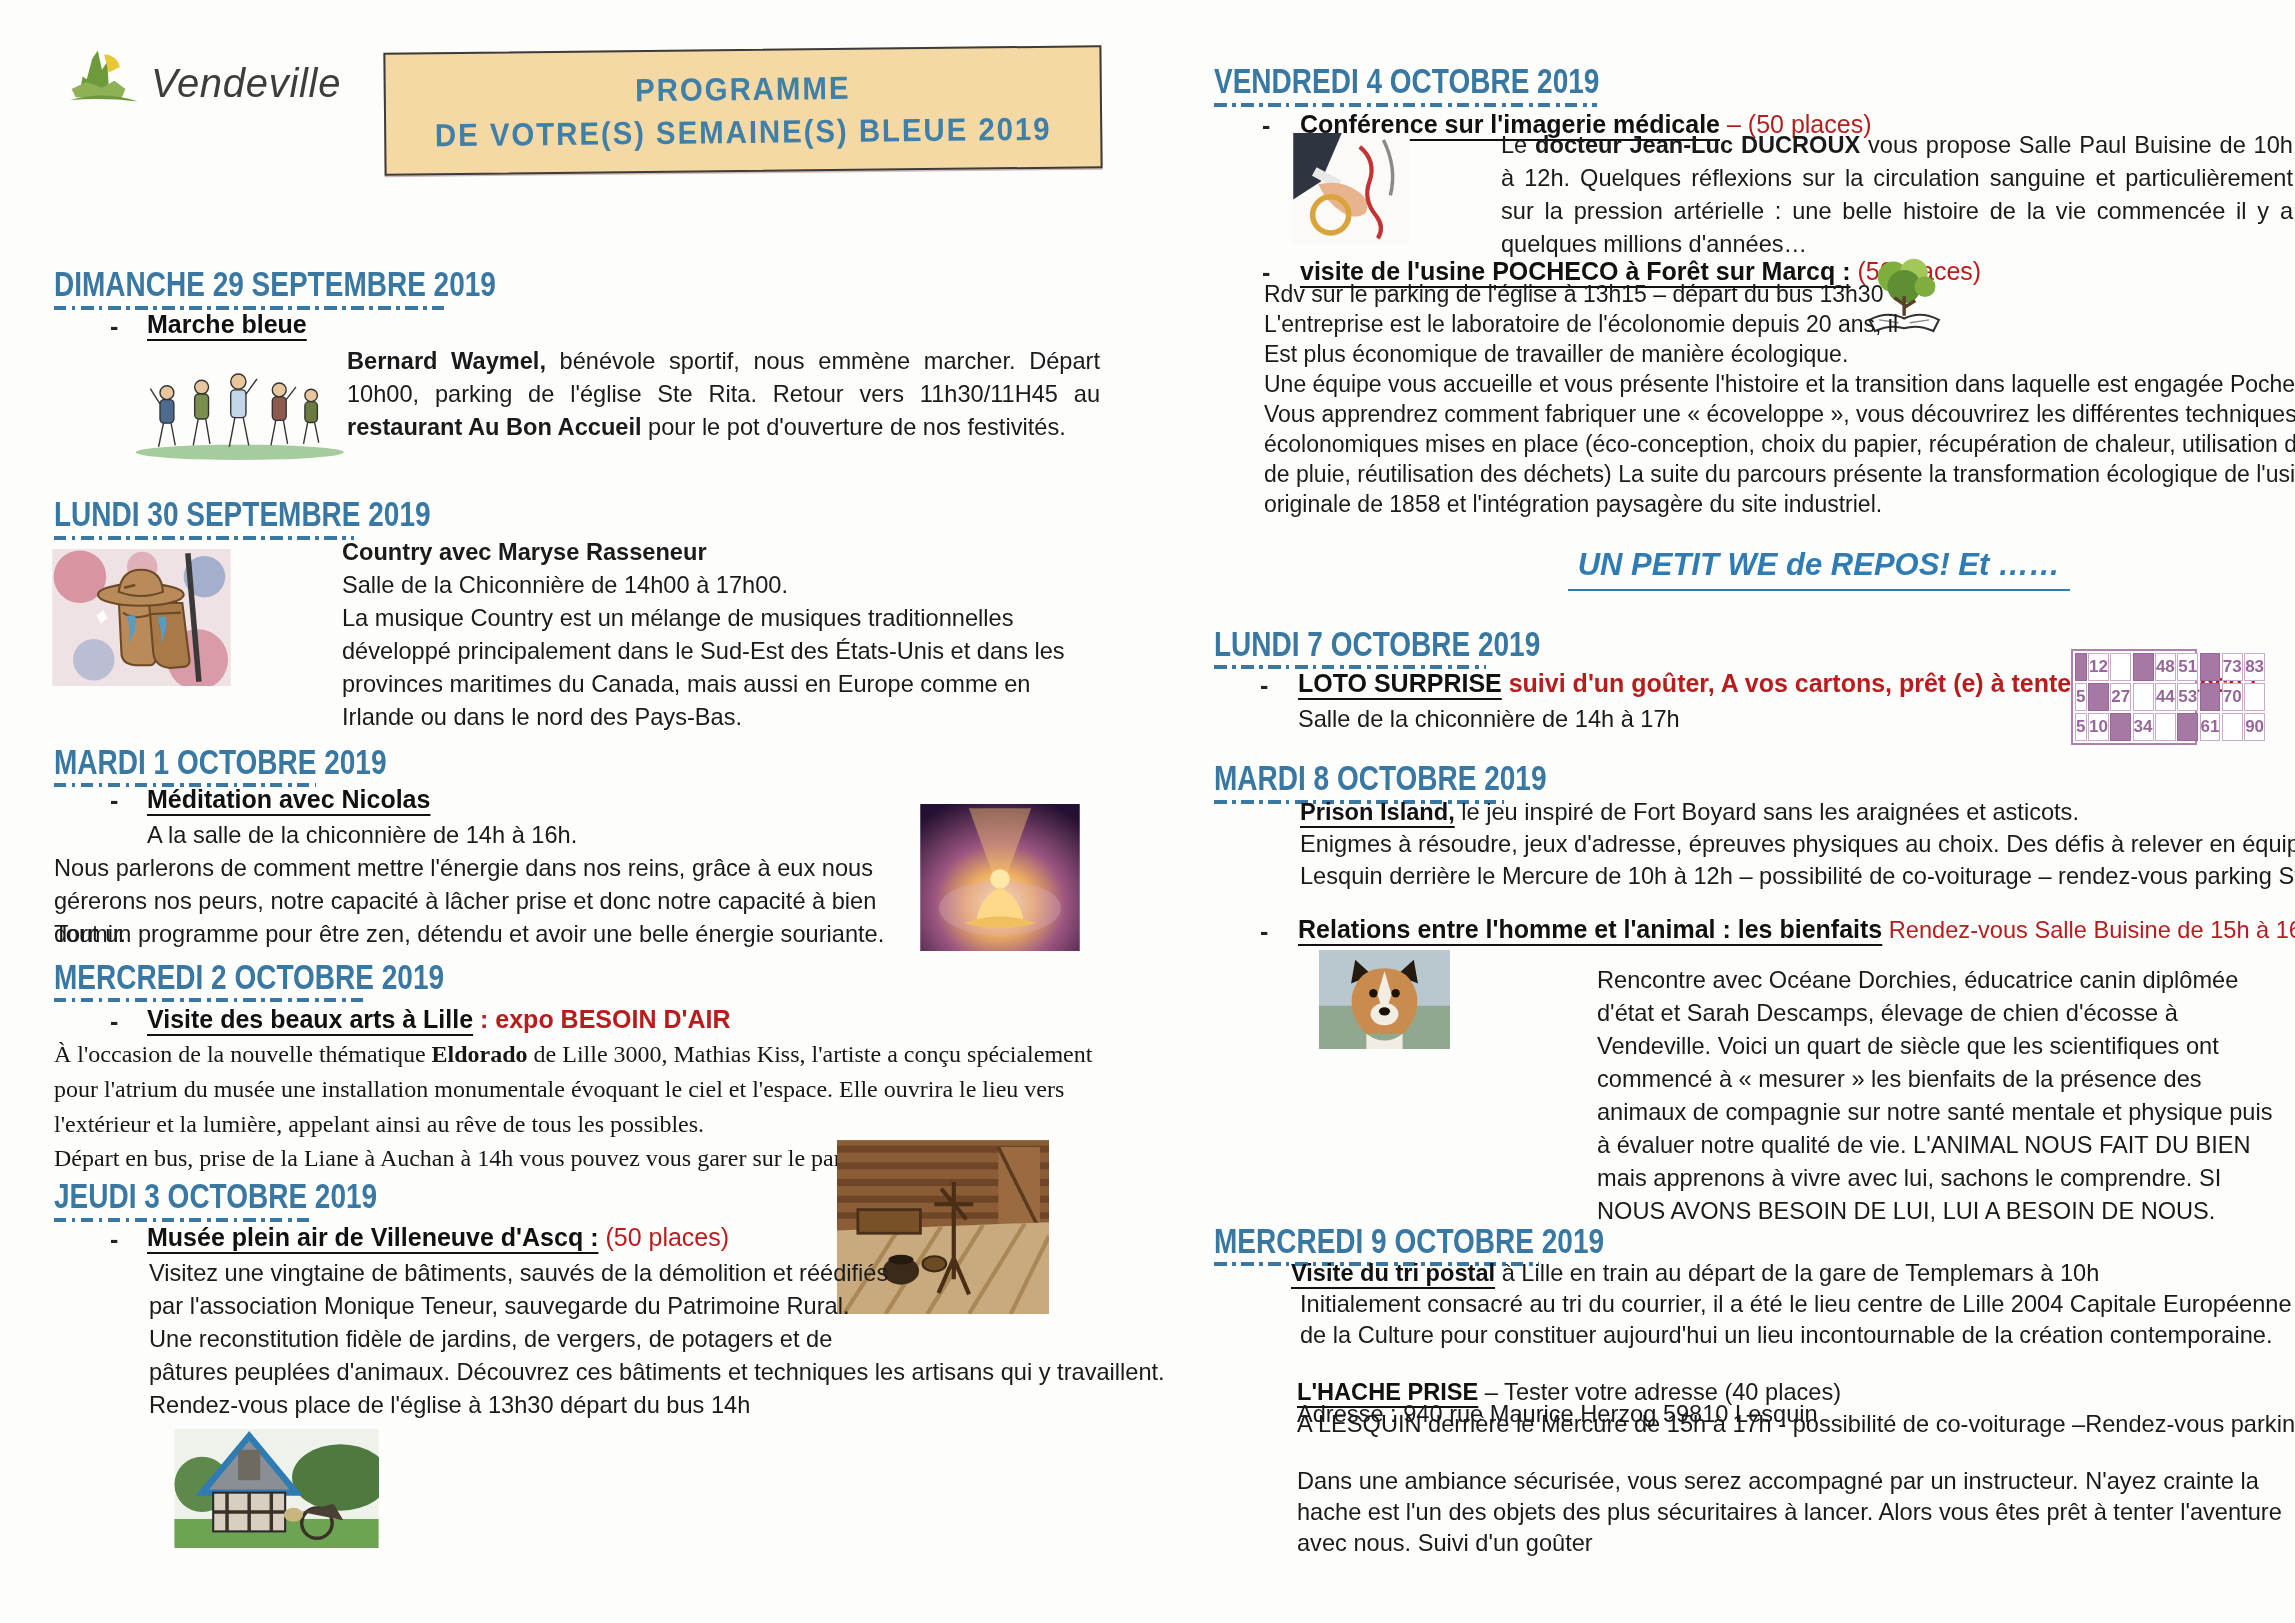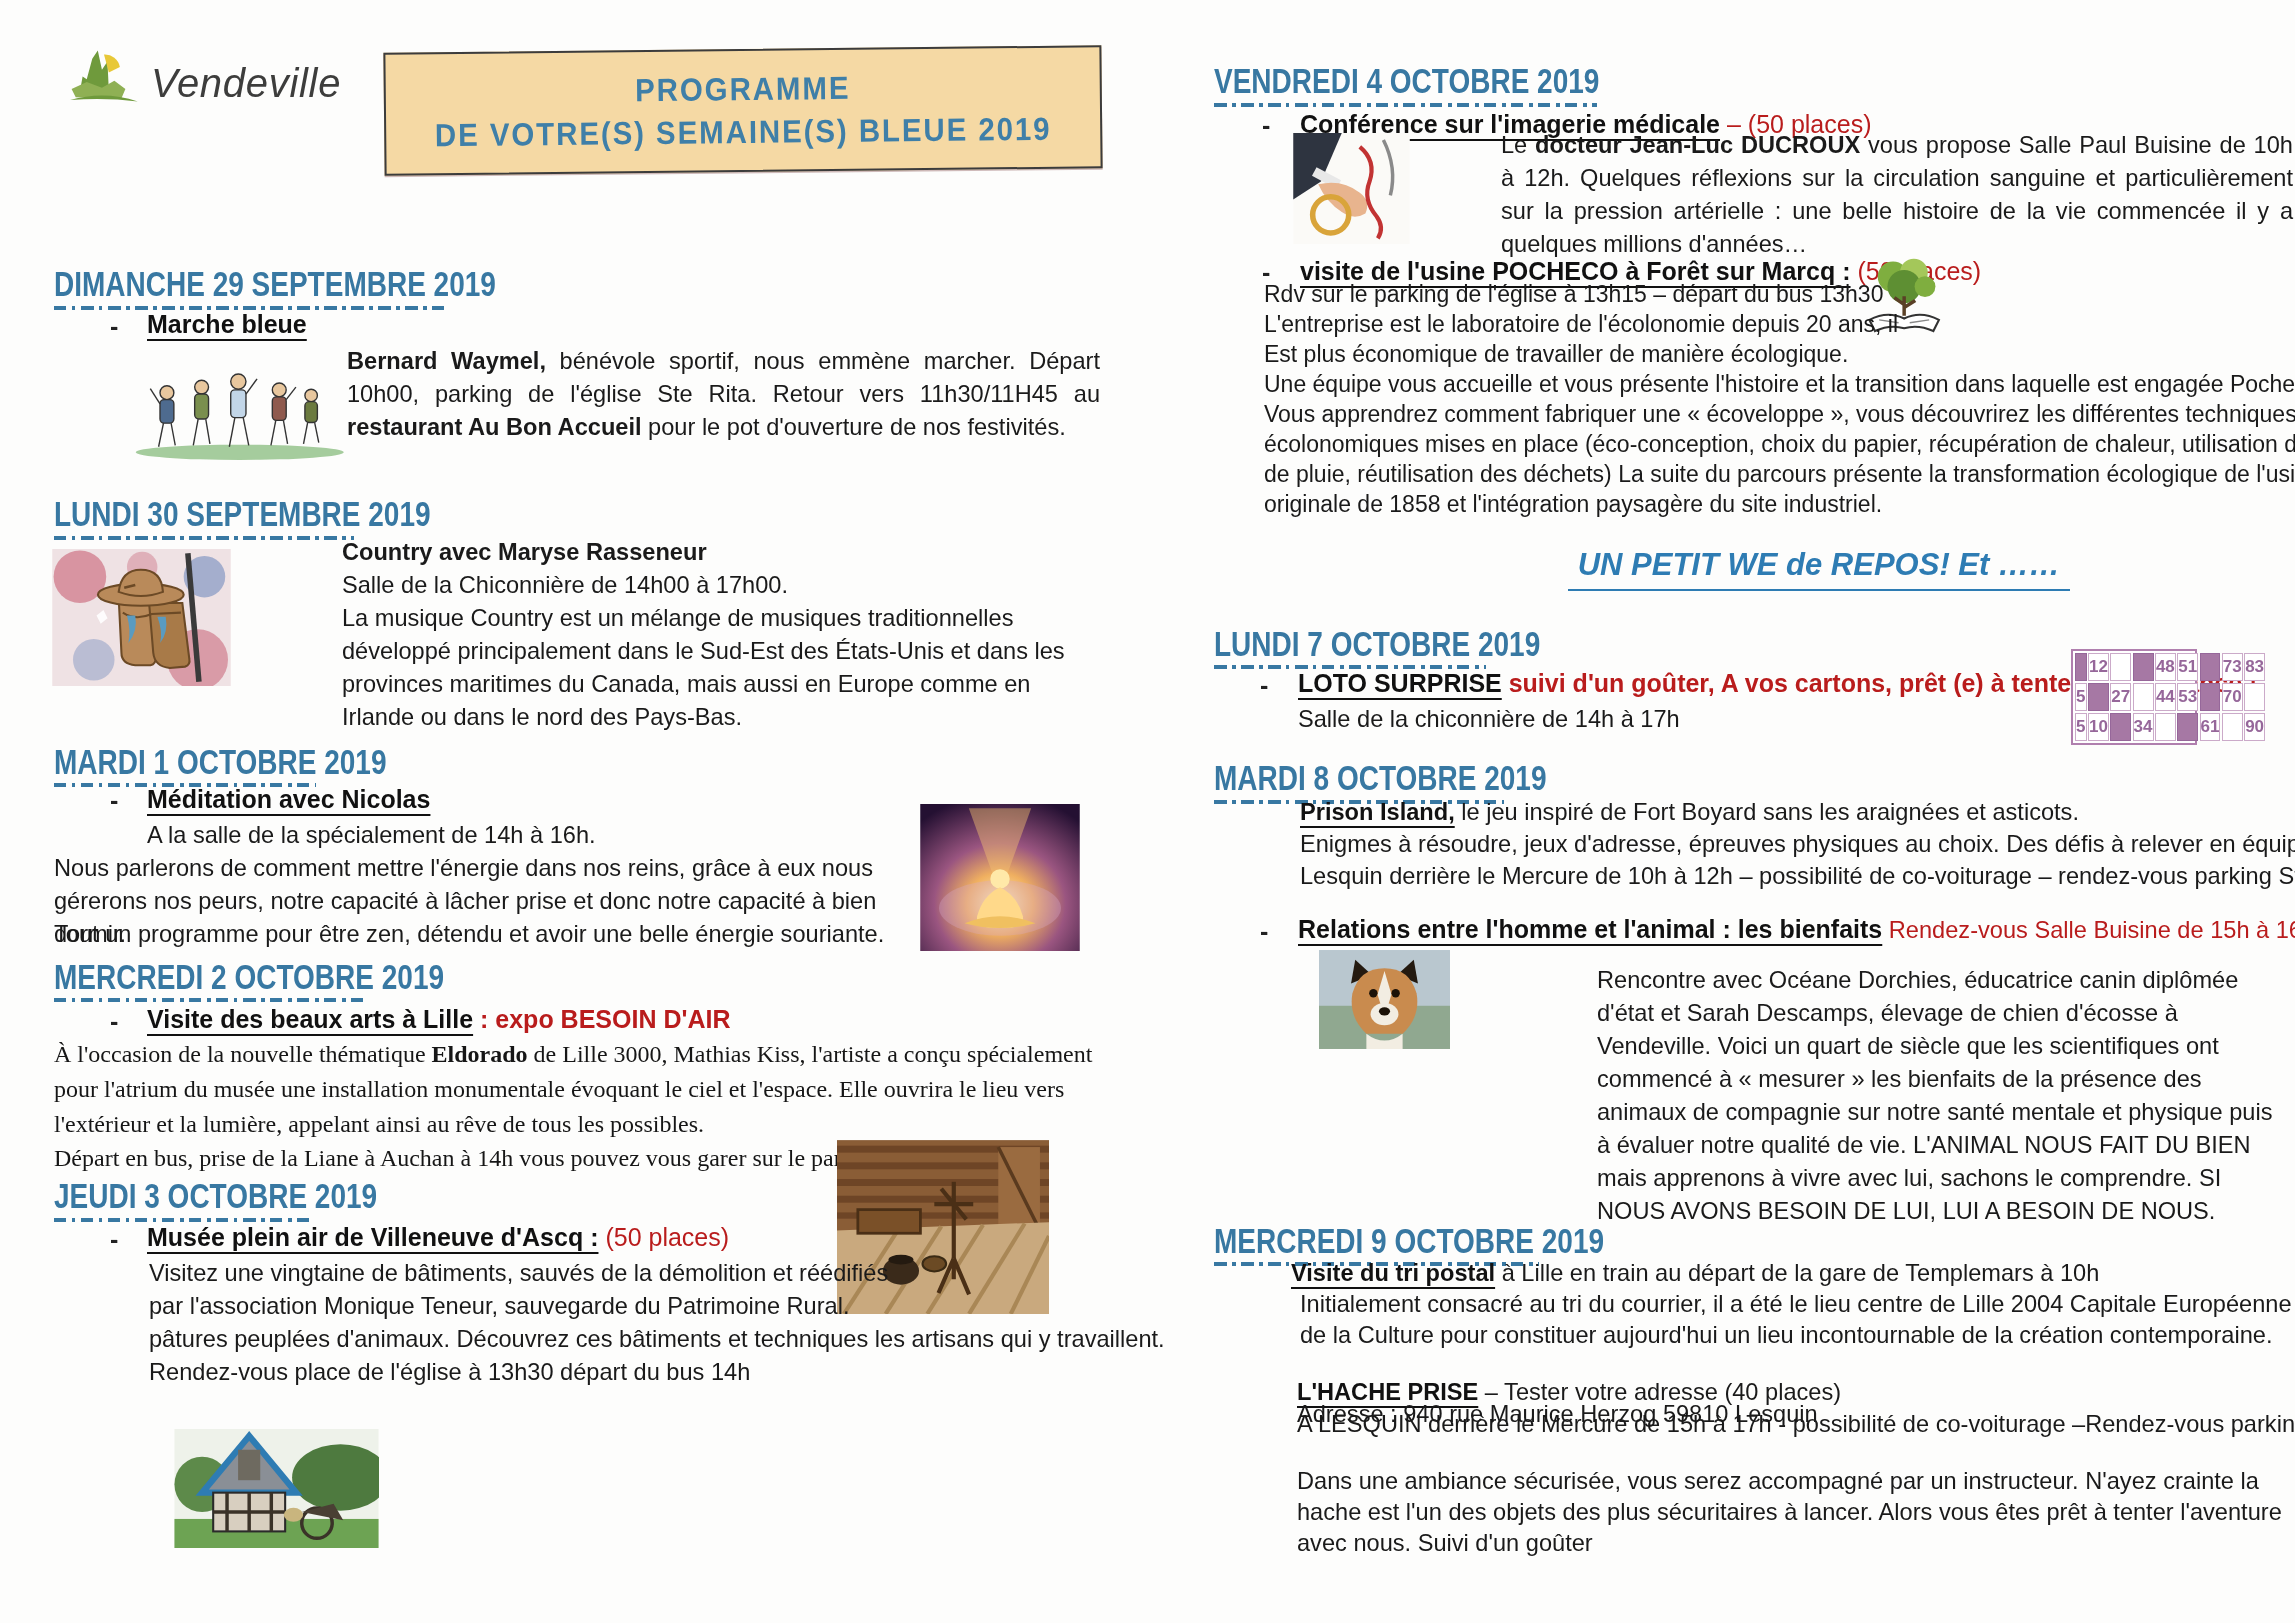--- a/index.html
+++ b/index.html
@@ -140,21 +140,21 @@
 <div class="abs txt" style="left:342px;top:536px;width:746px;">
   <div style="font-weight:bold;">Country avec Maryse Rasseneur</div>
   <div>Salle de la Chiconnière de 14h00 à 17h00.</div>
   <div>La musique Country est un mélange de musiques traditionnelles développé principalement dans le Sud-Est des États-Unis et dans les provinces maritimes du Canada, mais aussi en Europe comme en Irlande ou dans le nord des Pays-Bas.</div>
 </div>
 
 <div class="abs day-heading" style="left:54px;top:742px;">MARDI 1 OCTOBRE 2019</div>
 <div class="abs heading-rule" style="left:54px;top:783px;width:262px;"></div>
 <div class="abs dash" style="left:110px;top:786px;">-</div>
 <div class="abs event-title" style="left:147px;top:785px;">Méditation avec Nicolas</div>
-<div class="abs txt" style="left:147px;top:819px;">A la salle de la spécialement de 14h à 16h.</div>
+<div class="abs txt" style="left:147px;top:819px;">A la salle de la chiconnière de 14h à 16h.</div>
 <div class="abs txt" style="left:54px;top:852px;width:864px;">Nous parlerons de comment mettre l'énergie dans nos reins, grâce à eux nous gérerons nos peurs, notre capacité à lâcher prise et donc notre capacité à bien dormir.</div>
 <div class="abs txt" style="left:54px;top:918px;width:864px;">Tout un programme pour être zen, détendu et avoir une belle énergie souriante.</div>
 
 <svg class="abs img-frame" style="left:920px;top:804px;" width="160" height="147" viewBox="0 0 230 212">
   <defs>
     <radialGradient id="mg" cx="50%" cy="68%" r="75%">
       <stop offset="0%" stop-color="#fff3c0"></stop>
         <stop offset="28%" stop-color="#f0b060"></stop>
       <stop offset="55%" stop-color="#9a5580"></stop>
         <stop offset="100%" stop-color="#241032"></stop>
@@ -213,20 +213,21 @@
   <rect x="30" y="100" width="90" height="34" fill="#7a5028" stroke="#4a2f16" stroke-width="4"></rect>
 </svg>
 
 <div class="abs" style="left:110px;top:1225px;"><span class="dash">-</span></div>
 <div class="abs" style="left:147px;top:1223px;white-space:nowrap;">
   <span class="event-title">Musée plein air de Villeneuve d'Ascq :</span><span class="event-suffix normal"> (50 places)</span>
 </div>
 <div class="abs txt lines" style="left:149px;top:1257px;line-height:33px;">
   <div>Visitez une vingtaine de bâtiments, sauvés de la démolition et réédifiés</div>
   <div>par l'association Monique Teneur, sauvegarde du Patrimoine Rural.</div>
+  <div>Une reconstitution fidèle de jardins, de vergers, de potagers et de</div>
   <div>pâtures peuplées d'animaux. Découvrez ces bâtiments et techniques les artisans qui y  travaillent.</div>
   <div>Rendez-vous place de l'église à 13h30 départ du bus 14h</div>
 </div>
 
 <svg class="abs img-frame" style="left:174px;top:1429px;" width="205" height="119" viewBox="0 0 295 172">
   <rect width="295" height="172" fill="#eef2ea"></rect>
   <ellipse cx="240" cy="70" rx="70" ry="48" fill="#4e7a3f"></ellipse>
     <ellipse cx="40" cy="80" rx="40" ry="40" fill="#5d8a4a"></ellipse>
   <rect y="130" width="295" height="42" fill="#6da353"></rect>
   <polygon points="108,10 40,92 176,92" fill="#8a8f96" stroke="#2e7cb3" stroke-width="9"></polygon>

